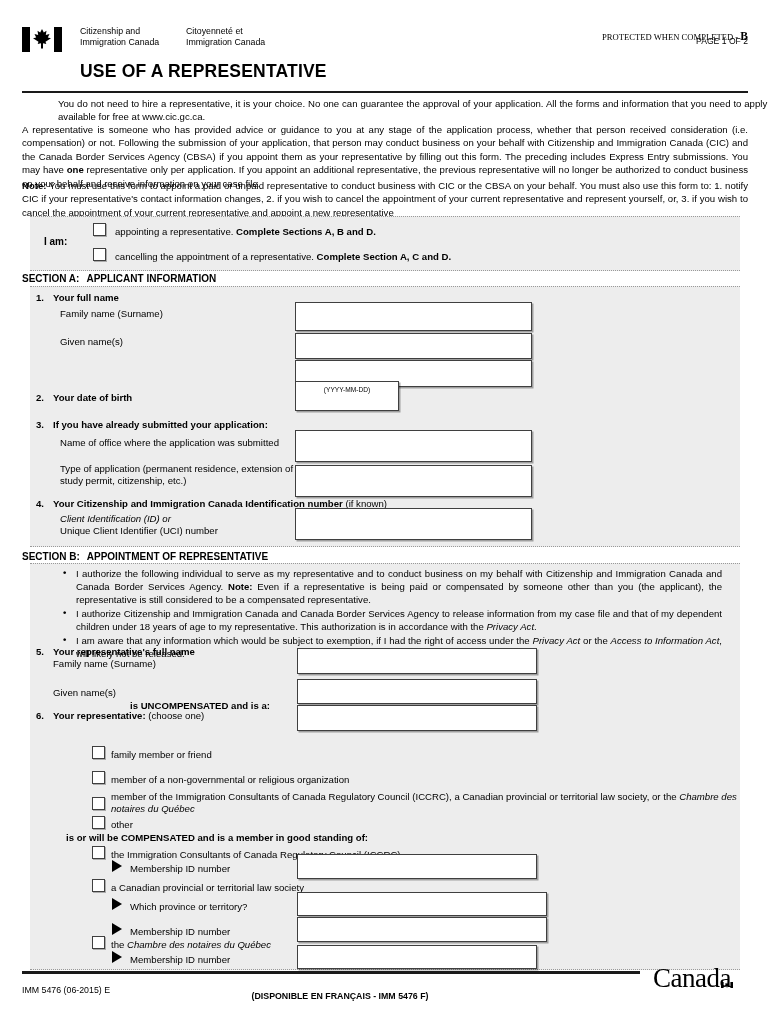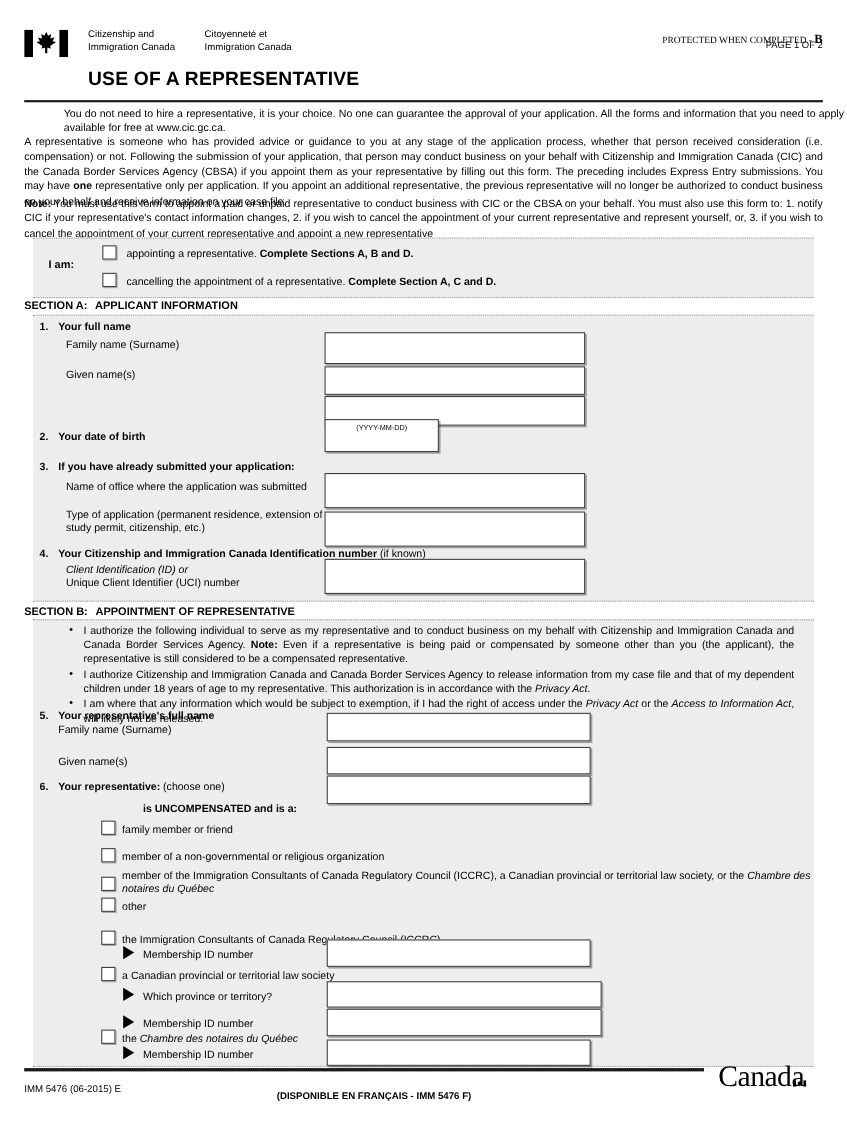--- a/index.html
+++ b/index.html
@@ -111,43 +111,44 @@
   <div class="sec" style="top:551px;">
     <span>SECTION B:</span><span>APPOINTMENT OF REPRESENTATIVE</span>
   </div>
   <div class="gray" style="top:563px;height:405px;"></div>
 
   <div class="bullet-dot" style="top:567px;"></div>
   <div class="bullet-text" style="top:567px;"><span>I authorize the following individual to serve as my representative and to conduct business on my behalf with Citizenship and Immigration Canada and Canada Border Services Agency. </span><span class="b">Note:</span><span> Even if a representative is being paid or compensated by someone other than you (the applicant), the representative is still considered to be a compensated representative.</span></div>
   <div class="bullet-dot" style="top:607px;"></div>
   <div class="bullet-text" style="top:607px;"><span>I authorize Citizenship and Immigration Canada and Canada Border Services Agency to release information from my case file and that of my dependent children under 18 years of age to my representative. This authorization is in accordance with the </span><span class="i">Privacy Act</span><span>.</span></div>
   <div class="bullet-dot" style="top:634px;"></div>
-  <div class="bullet-text" style="top:634px;"><span>I am where that any information which would be subject to exemption, if I had the right of access under the </span><span class="i">Privacy Act</span><span> or the </span><span class="i">Access to Information Act</span><span>, will likely not be released.</span></div>
+  <div class="bullet-text" style="top:634px;"><span>I am aware that any information which would be subject to exemption, if I had the right of access under the </span><span class="i">Privacy Act</span><span> or the </span><span class="i">Access to Information Act</span><span>, will likely not be released.</span></div>
 
   <div class="t b" style="left:36px;top:646px;">5.</div>
   <div class="t b" style="left:53px;top:646px;">Your representative's full name</div>
   <div class="t" style="left:53px;top:658px;">Family name (Surname)</div>
   <input type="text" class="field" style="left: 297px; top: 648px; width: 240px; height: 26px;">
   <div class="t" style="left:53px;top:687px;">Given name(s)</div>
   <input type="text" class="field" style="left: 297px; top: 679px; width: 240px; height: 25px;">
   <input type="text" class="field" style="left: 297px; top: 705px; width: 240px; height: 26px;">
 
   <div class="t b" style="left:36px;top:710px;">6.</div>
   <div class="t" style="left:53px;top:710px;"><span class="b">Your representative:</span><span>  (choose one)</span></div>
 
-  <div class="t b" style="left:130px;top:730px;">is UNCOMPENSATED and is a:</div>
+  <div class="t b" style="left:130px;top:700px;">is UNCOMPENSATED and is a:</div>
   <input type="checkbox" class="cb" style="left: 92px; top: 746px;">
   <div class="t" style="left:111px;top:749px;">family member or friend</div>
   <input type="checkbox" class="cb" style="left: 92px; top: 771px;">
   <div class="t" style="left:111px;top:774px;">member of a non-governmental or religious organization</div>
   <input type="checkbox" class="cb" style="left: 92px; top: 797px;">
   <div class="t wrap" style="left:111px;top:791px;width:628px;line-height:11.5px;"><span>member of the Immigration Consultants of Canada Regulatory Council (ICCRC), a Canadian provincial or territorial law society, or the </span><span class="i">Chambre des notaires du Québec</span></div>
   <input type="checkbox" class="cb" style="left: 92px; top: 816px;">
   <div class="t" style="left:111px;top:819px;">other</div>
 
+  <div class="t b" style="left:66px;top:832px;">is or will be COMPENSATED and is a member in good standing of:</div>
   <input type="checkbox" class="cb" style="left: 92px; top: 846px;">
   <div class="t" style="left:111px;top:849px;">the Immigration Consultants of Canada Regulatory Council (ICCRC)</div>
   <div class="arrow" style="left:112px;top:860px;"></div>
   <div class="t" style="left:130px;top:863px;">Membership ID number</div>
   <input type="text" class="field" style="left: 297px; top: 854px; width: 240px; height: 25px;">
 
   <input type="checkbox" class="cb" style="left: 92px; top: 879px;">
   <div class="t" style="left:111px;top:882px;">a Canadian provincial or territorial law society</div>
   <div class="arrow" style="left:112px;top:898px;"></div>
   <div class="t" style="left:130px;top:901px;">Which province or territory?</div>

